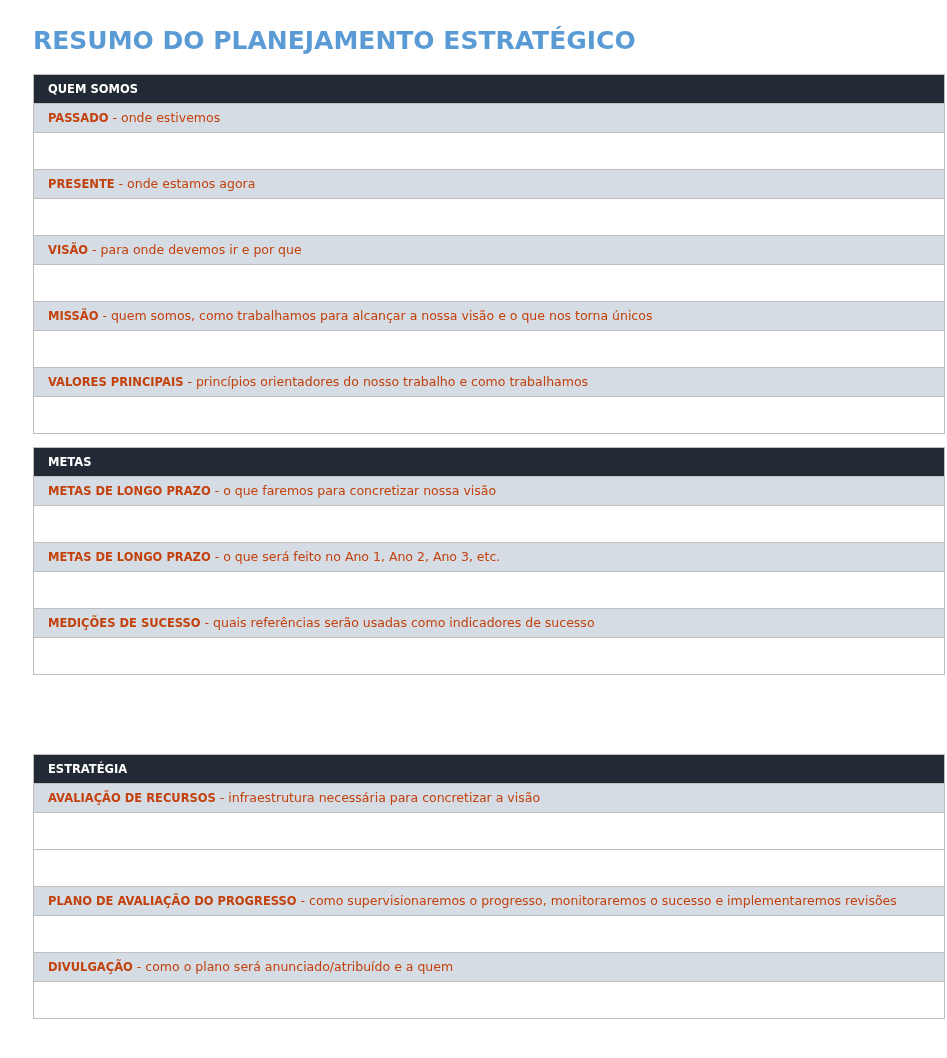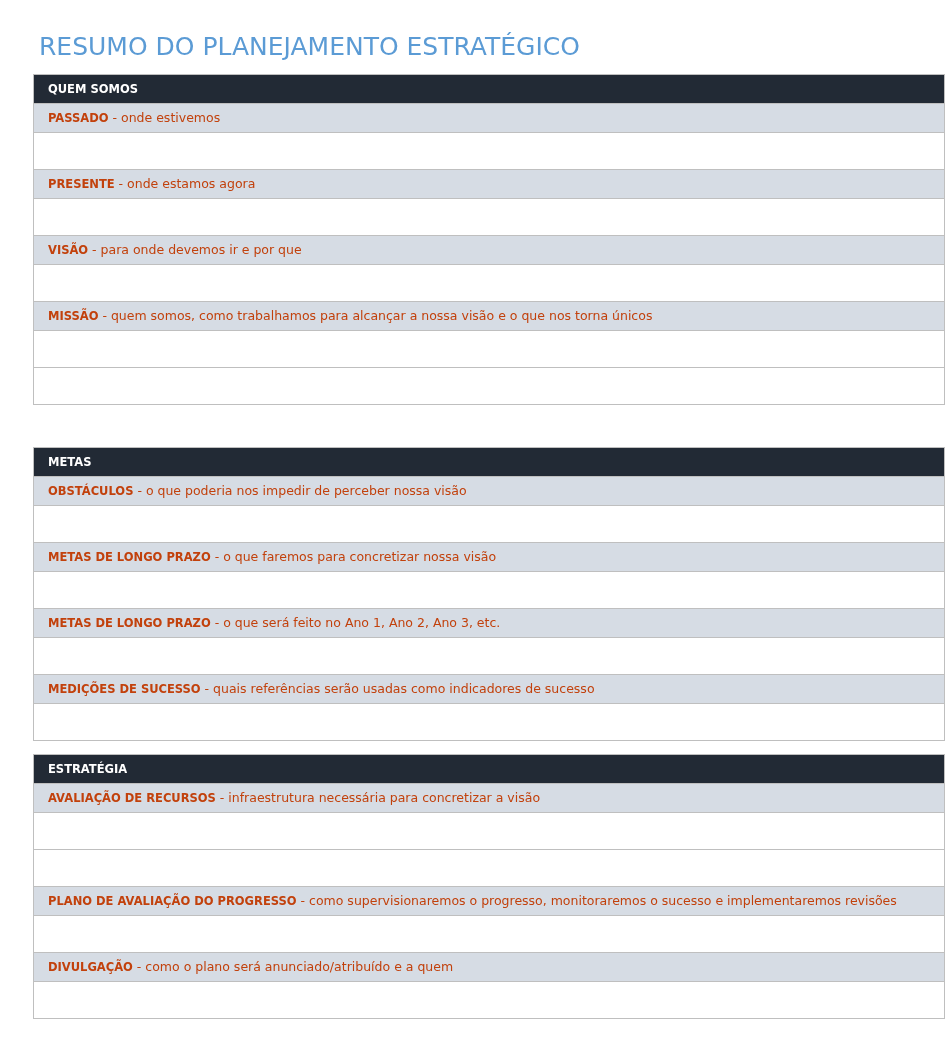--- a/index.html
+++ b/index.html
@@ -1,19 +1,19 @@
 <!DOCTYPE html>
 <html><head>
 <meta charset="utf-8">
 <style>
   html, body { margin: 0; padding: 0; background: #ffffff; }
   body { width: 947px; height: 1058px; position: relative; overflow: hidden;
          font-family: "DejaVu Sans", "Liberation Sans", sans-serif; }
-  .title { position: absolute; left: 25px; top: 18px; margin: 14px;
-           font-size: 25px; font-weight: normal; color: #5b9bd5; letter-spacing: 0px;
+  .title { position: absolute; left: 25px; top: 18px; margin: 8px;
+           font-size: 25px; font-weight: bold; color: #5b9bd5; letter-spacing: 0px;
            font-family: "DejaVu Sans", sans-serif; }
   .section { position: absolute; left: 33px; width: 910px;
              border: 1px solid #bfbfbf; box-sizing: content-box; }
   .sec-header { height: 28px; background: #222a35; color: #ffffff;
                 font-size: 11.5px; font-weight: bold; line-height: 28px;
                 padding-left: 14px; border-bottom: 1px solid #bfbfbf; }
   .item-label { height: 28px; background: #d6dce4; line-height: 28px;
                 font-size: 12.5px; color: #c2410c; padding-left: 14px;
                 border-bottom: 1px solid #bfbfbf; white-space: nowrap; }
   .item-label b { font-weight: bold; font-size: 11.5px; }
@@ -37,30 +37,27 @@
   </div>
   <div class="item">
     <div class="item-label"><b>VISÃO</b><span> - para onde devemos ir e por que</span></div>
     <div class="item-blank"></div>
   </div>
   <div class="item">
     <div class="item-label"><b>MISSÃO</b><span> - quem somos, como trabalhamos para alcançar a nossa visão e o que nos torna únicos</span></div>
     <div class="item-blank"></div>
   </div>
   <div class="item">
+    <div class="item-label"><b>VALORES PRINCIPAIS</b><span> - princípios orientadores do nosso trabalho e como trabalhamos</span></div>
     <div class="item-blank"></div>
   </div>
 </div>
 
 <div class="section" style="top:447px;">
   <div class="sec-header">METAS</div>
-  <div class="item">
-    <div class="item-label"><b>OBSTÁCULOS</b><span> - o que poderia nos impedir de perceber nossa visão</span></div>
-    <div class="item-blank"></div>
-  </div>
   <div class="item">
     <div class="item-label"><b>METAS DE LONGO PRAZO</b><span> - o que faremos para concretizar nossa visão</span></div>
     <div class="item-blank"></div>
   </div>
   <div class="item">
     <div class="item-label"><b>METAS DE LONGO PRAZO</b><span> - o que será feito no Ano 1, Ano 2, Ano 3, etc.</span></div>
     <div class="item-blank"></div>
   </div>
   <div class="item">
     <div class="item-label"><b>MEDIÇÕES DE SUCESSO</b><span> - quais referências serão usadas como indicadores de sucesso</span></div>

